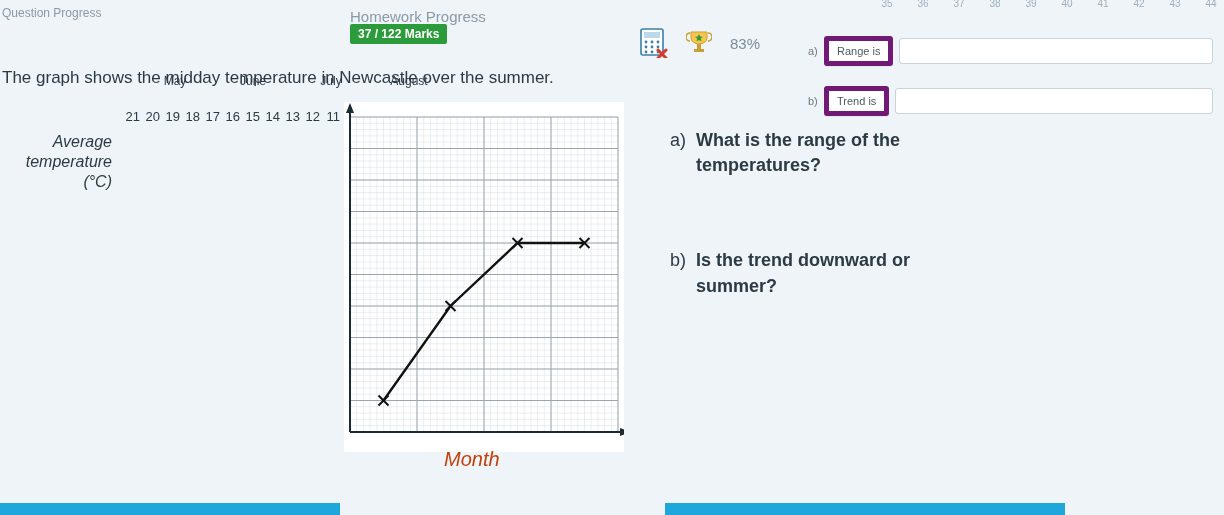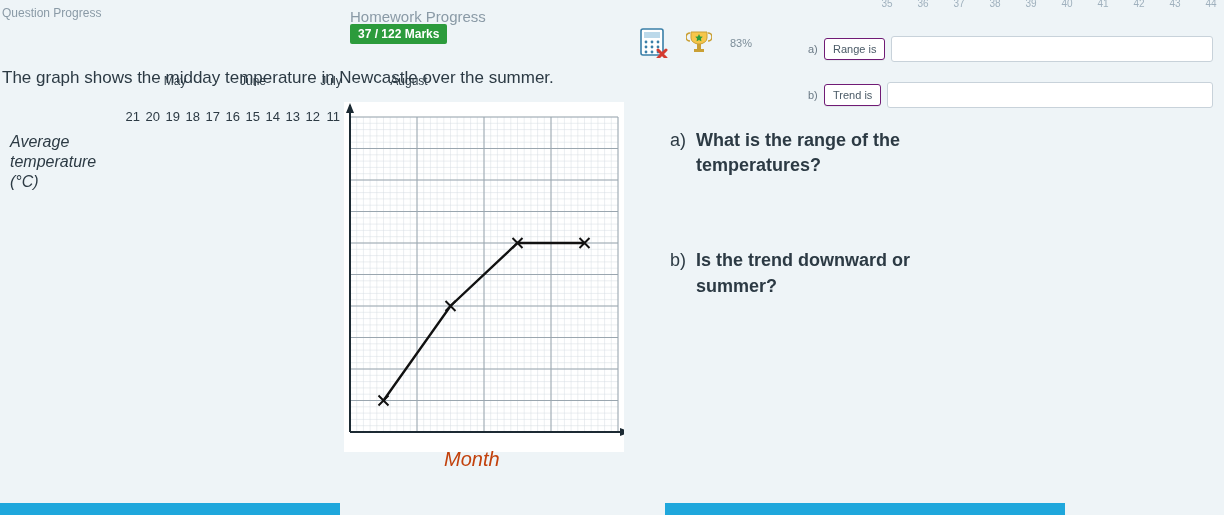--- a/index.html
+++ b/index.html
@@ -5,29 +5,29 @@
   * { box-sizing: border-box; }
   html, body { margin:0; padding:0; width:1224px; height:515px; font-family: Arial, Helvetica, sans-serif; background:#eef4f7; overflow:hidden; }
   .topbar { position:relative; height:60px; }
   .qlabel { position:absolute; left:2px; top:6px; font-size:12px; color:#8a9aa6;text-align:right; }
   .hwlabel { position:absolute; left:350px; top:8px; font-size:15px; color:#8a9aa6; }
   .marks-badge { position:absolute; left:350px; top:24px; background:#2c9b3c; color:#fff; font-size:12px; font-weight:bold; padding:3px 8px; border-radius:2px; }
   .navnums { position:absolute; right:4px; top:-2px; display:flex; gap:18px; font-size:10px; color:#9fb0bd; }
   .navnums span { width:18px; text-align:center; }
   .icon-row { position:absolute; left:640px; top:28px; display:flex; align-items:center; gap:18px; }
   .calc-icon svg, .trophy-icon svg { display:block; }
-  .pct { font-size:11px; color:#7c8d99; }
+  .pct { font-size:15px; color:#7c8d99; }
   .answer-rows { position:absolute; left:808px; top:36px; width:405px; }
   .ans-row { display:flex; align-items:center; gap:6px; margin-bottom:20px; }
   .ans-row .lbl { font-size:11px; color:#6b7a86; width:10px; }
-  .ans-row .btn { font-size:11px; background:#fff; border:1px solid #701a75; border-radius:3px; padding:4px 8px; color:#4a5a66; box-shadow:0 1px 0 rgba(0,0,0,0.05); }
+  .ans-row .btn { font-size:11px; background:#fff; border:5px solid #701a75; border-radius:3px; padding:4px 8px; color:#4a5a66; box-shadow:0 1px 0 rgba(0,0,0,0.05); }
   .ans-row input { flex:1; height:26px; border:1px solid #c8d2da; border-radius:3px; padding:0 6px; font-size:12px; background:#fff; }
   .question-text { position:absolute; left:2px; top:68px; font-size:17px; color:#2c3a44; font-weight:400; }
   .content { position:absolute; left:10px; top:102px; display:flex; align-items:flex-start; }
-  .ylabel { width:110px; text-align:left; padding-right:8px; margin-top:30px; font-size:16px; font-style:italic; color:#2c3a44; line-height:1.25; }
+  .ylabel { width:110px; text-align:right; padding-right:8px; margin-top:30px; font-size:16px; font-style:italic; color:#2c3a44; line-height:1.25; }
   .yticks { display:flex; flex-direction:row; justify-content:space-between; height:330px; margin-right:4px; }
   .yticks span { font-size:13px; color:#2c3a44; height:30px; line-height:30px; text-align:right; width:20px; }
   .plot-wrap { }
   .plot { width:280px; height:350px; background:#fff; position:relative; }
   .xarea { margin-left:146px; margin-top:14px; display:flex; gap:20px; }
   .xarea span { width:58px; text-align:center; font-size:12px; color:#2c3a44; }
   .xlabel { position:absolute; left:434px; top:346px; font-size:20px; font-style:italic; color:#c2410c; }
   .qpair { margin-left:46px; margin-top:26px; font-size:18px; color:#2c3a44; line-height:1.4; }
   .qpair .qa { margin-bottom:70px; display:flex; }
   .qpair .qb { display:flex; }

